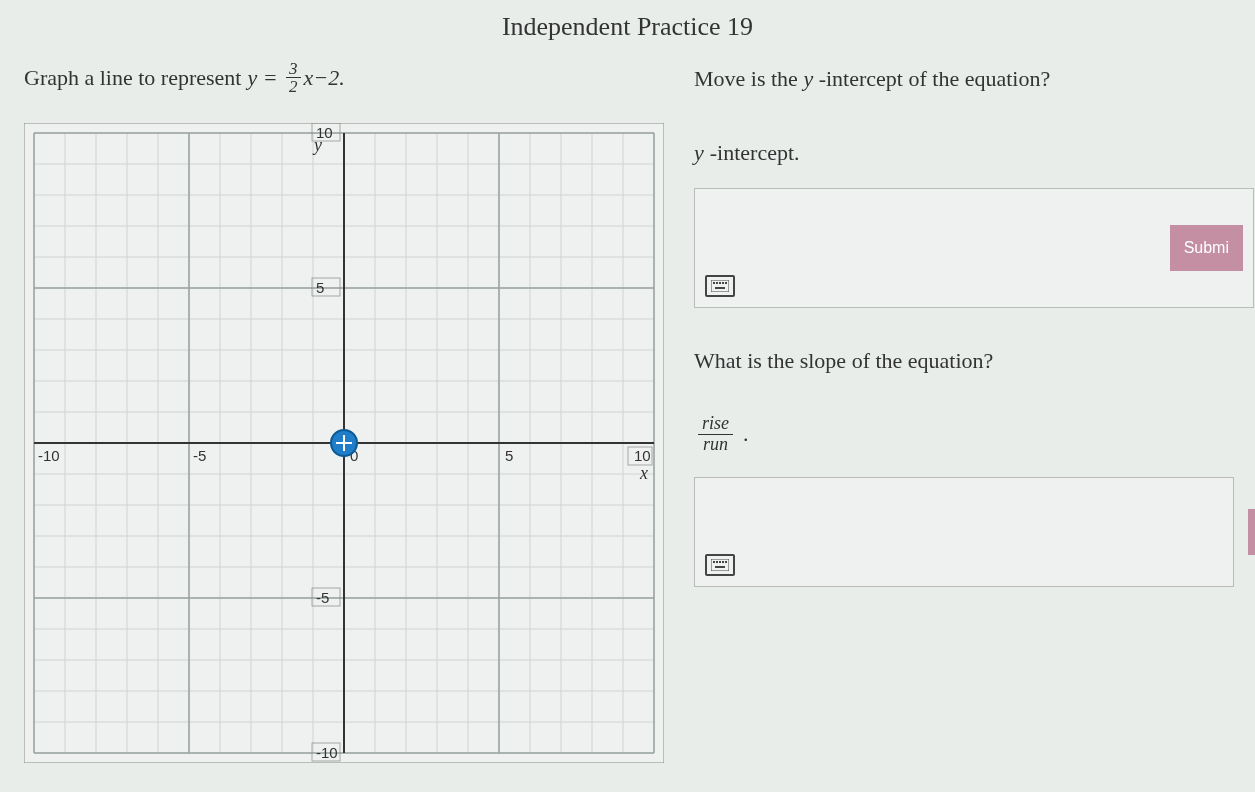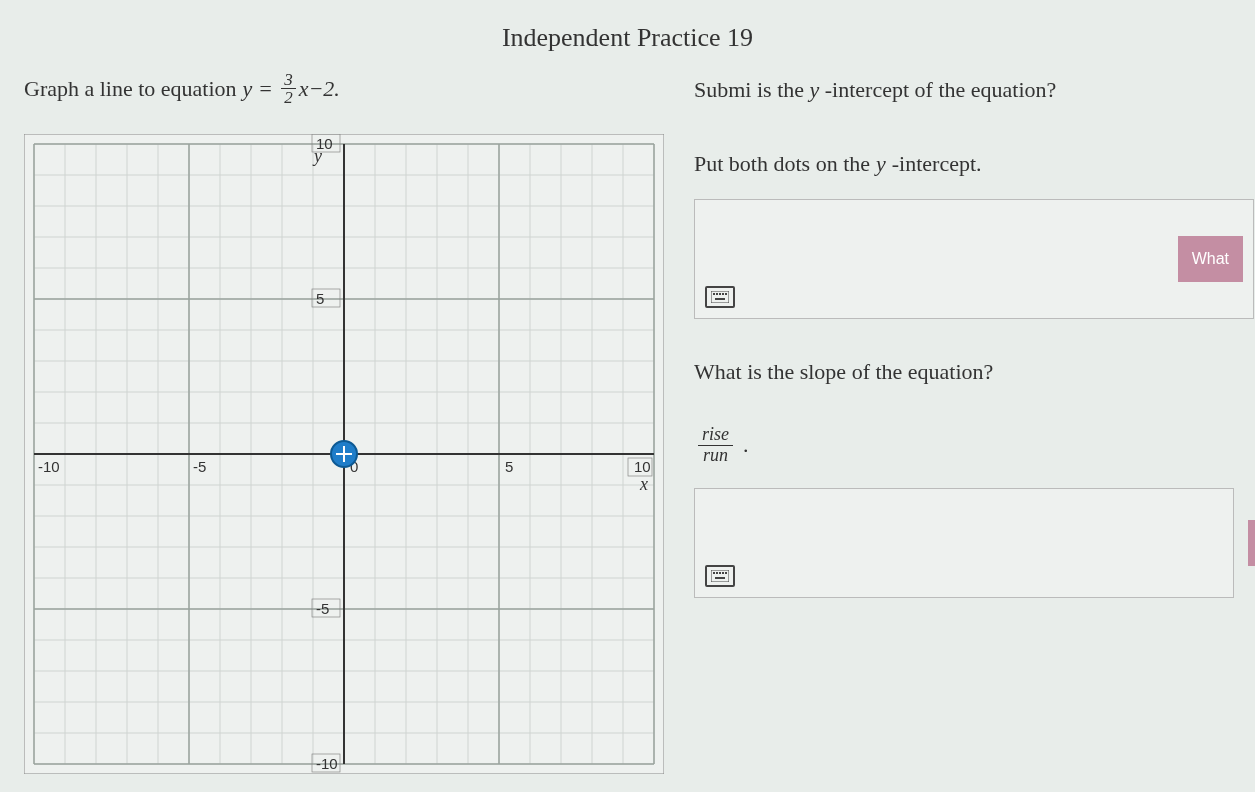--- a/index.html
+++ b/index.html
@@ -8,21 +8,21 @@
       background: #e8edea;
       width: 1255px;
       height: 792px;
       overflow: hidden;
       color: #333;
     }
     .container { width: 100%; height: 100%; position: relative; }
     .page-title {
       text-align: center;
       font-size: 26px;
-      padding-top: 23px;
+      padding-top: 12px;
       color: #333;
       font-weight: normal;
     }
     .columns { display: flex; gap: 30px; padding: 18px 0 0 24px; }
     .left { width: 640px; }
     .right { flex: 1; padding-top: 6px; }
     .prompt-left { font-size: 22px; color: #333; display: flex; align-items: center; gap: 6px; }
     .equation { font-style: italic; display: inline-flex; align-items: center; }
     .fraction {
       display: inline-flex; flex-direction: column; align-items: center;
@@ -67,21 +67,21 @@
   </style>
 </head>
 <body>
 
 <div class="container">
   <h1 class="page-title">Independent Practice 19</h1>
 
   <div class="columns">
     <div class="left">
       <div class="prompt-left">
-        <span>Graph a line to equation </span>
+        <span>Graph a line to represent </span>
         <span class="equation">
           <i>y</i>
           &nbsp;<span>=</span>&nbsp;
           <span class="fraction">
             <span class="num">3</span>
             <span class="den">2</span>
           </span>
           <i>x</i>
           <span> − </span>
           <span>2</span>
@@ -164,42 +164,41 @@
             <text x="616" y="356" font-size="18" font-style="italic" fill="#333">x</text>
             <circle cx="320" cy="320" r="13" fill="#1f7dc9" stroke="#0d5a94" stroke-width="2"></circle>
             <line x1="312" y1="320" x2="328" y2="320" stroke="#fff" stroke-width="2"></line>
             <line x1="320" y1="312" x2="320" y2="328" stroke="#fff" stroke-width="2"></line>
           </svg>
       </div>
     </div>
 
     <div class="right">
       <div class="q-text">
-        <span>Submi is the </span><i>y</i><span> -intercept of the equation?</span>
+        <span>Move is the </span><i>y</i><span> -intercept of the equation?</span>
       </div>
       <div class="sub-text">
-        <span>Put both dots on the </span>
           <i>y</i>
           <span> -intercept.</span>
       </div>
 
       <div class="answer-row">
         <div class="answer-box">
           <div class="kbd-icon">
             <svg width="18" height="12">
                 <rect x="0" y="0" width="18" height="12" fill="none" stroke="#444" stroke-width="1"></rect>
                 <rect x="2" y="2" width="2" height="2" fill="#444"></rect>
                 <rect x="5" y="2" width="2" height="2" fill="#444"></rect>
                 <rect x="8" y="2" width="2" height="2" fill="#444"></rect>
                 <rect x="11" y="2" width="2" height="2" fill="#444"></rect>
                 <rect x="14" y="2" width="2" height="2" fill="#444"></rect>
                 <rect x="4" y="7" width="10" height="2" fill="#444"></rect>
               </svg>
           </div>
-          <button class="submit-btn">What</button>
+          <button class="submit-btn">Submi</button>
         </div>
       </div>
 
       <div class="section2">
         <div class="q-text">What is the slope of the equation?</div>
         <div class="slope-instruction">
           <span class="fraction2">
             <span class="num">rise</span>
             <span class="den">run</span>
           </span>

